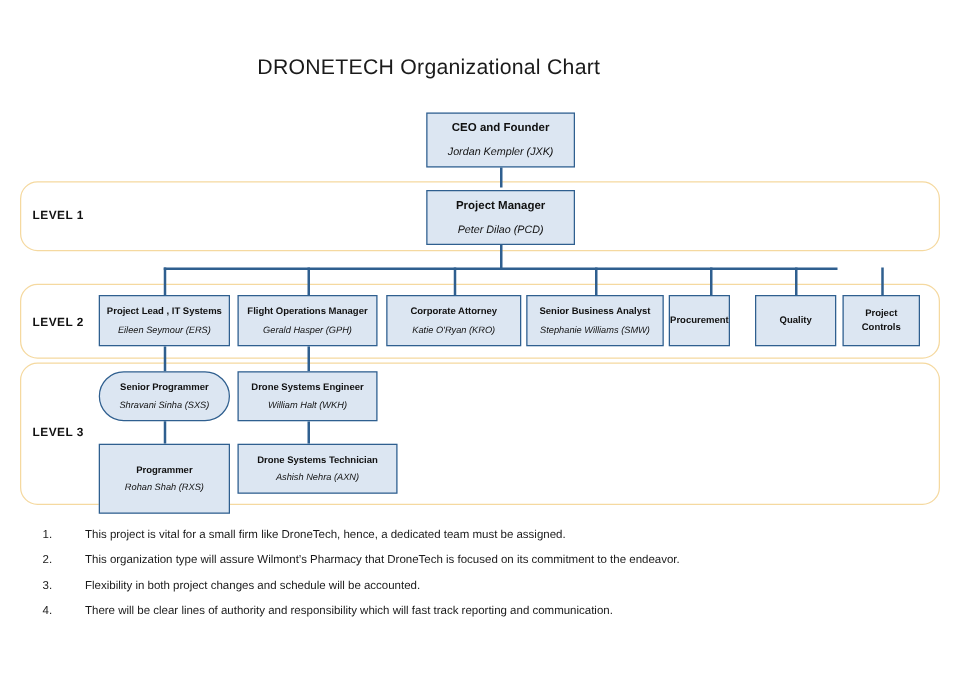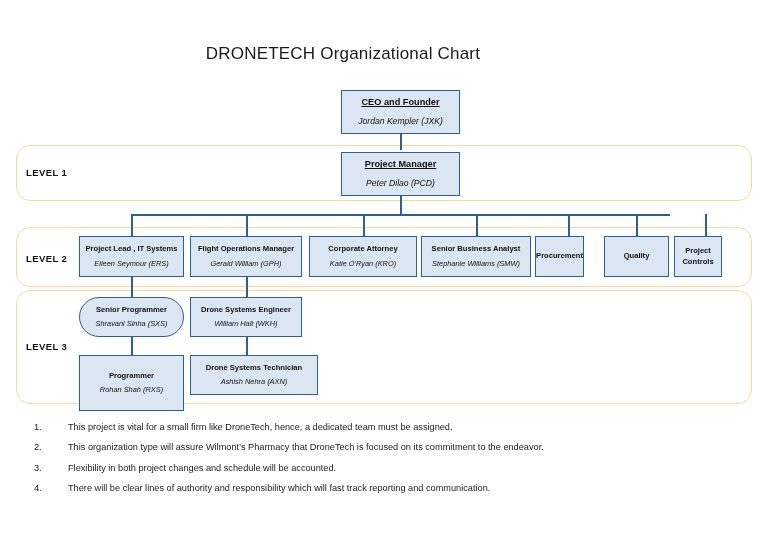--- a/index.html
+++ b/index.html
@@ -74,21 +74,21 @@
     line-height: 1.35;
     color: #111111;
   }
   .node .person {
     font-size: 7.4px;
     font-style: italic;
     line-height: 1.35;
     margin-top: 4px;
     color: #111111;
   }
-  .node.big .role   { font-size: 9.2px; text-decoration: underline; }
+  .node.big .role   { font-size: 9.2px; }
   .node.big .person { font-size: 8.6px; margin-top: 7px; }
   .node .person:empty { display: none; }
 
   
   .conn {
     position: absolute;
     background: #2f5f8f;
     z-index: 1;
   }
   .conn.v { width: 1.6px; }
@@ -167,21 +167,21 @@
   <span class="person">Peter Dilao (PCD)</span>
 </div>
 
 <div class="node" style="left:79px; top:236px; width:105px; height:41px;">
   <span class="role">Project Lead , IT Systems</span>
   <span class="person">Eileen Seymour (ERS)</span>
 </div>
 
 <div class="node" style="left:190px; top:236px; width:112px; height:41px;">
   <span class="role">Flight Operations Manager</span>
-  <span class="person">Gerald William (GPH)</span>
+  <span class="person">Gerald Hasper (GPH)</span>
 </div>
 
 <div class="node" style="left:309px; top:236px; width:108px; height:41px;">
   <span class="role">Corporate Attorney</span>
   <span class="person">Katie O'Ryan (KRO)</span>
 </div>
 
 <div class="node" style="left:421px; top:236px; width:110px; height:41px;">
   <span class="role">Senior Business Analyst</span>
   <span class="person">Stephanie Williams (SMW)</span>
@@ -190,21 +190,21 @@
 <div class="node" style="left:535px; top:236px; width:49px; height:41px;">
   <span class="role">Procurement</span>
 
 </div>
 
 <div class="node" style="left:604px; top:236px; width:65px; height:41px;">
   <span class="role">Quality</span>
 
 </div>
 
-<div class="node" style="left:674px; top:236px; width:48px; height:41px;">
+<div class="node" style="left:674px; top:236px; width:62px; height:41px;">
   <span class="role">Project Controls</span>
 
 </div>
 
 <div class="node" style="left:79px; top:297px; width:105px; height:40px;border-radius:20px;">
   <span class="role">Senior Programmer</span>
   <span class="person">Shravani Sinha (SXS)</span>
 </div>
 
 <div class="node" style="left:190px; top:297px; width:112px; height:40px;">

